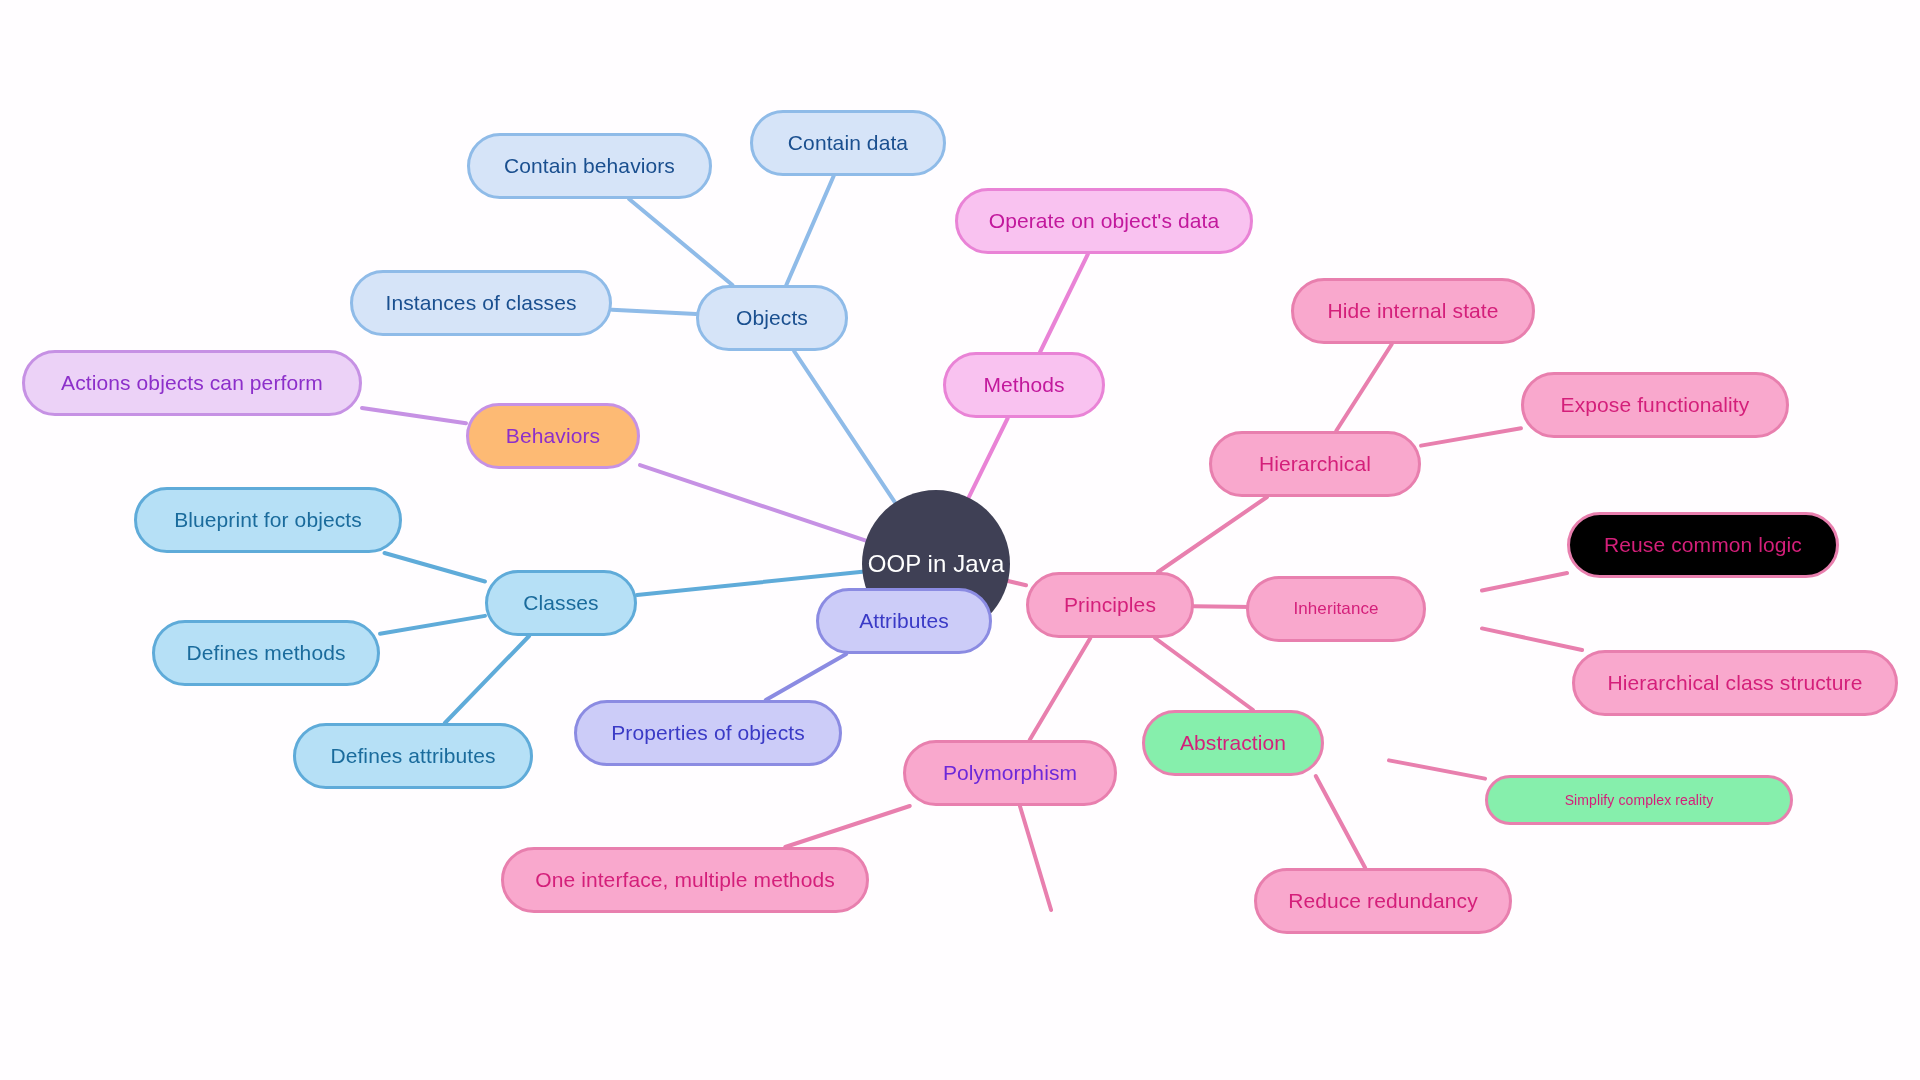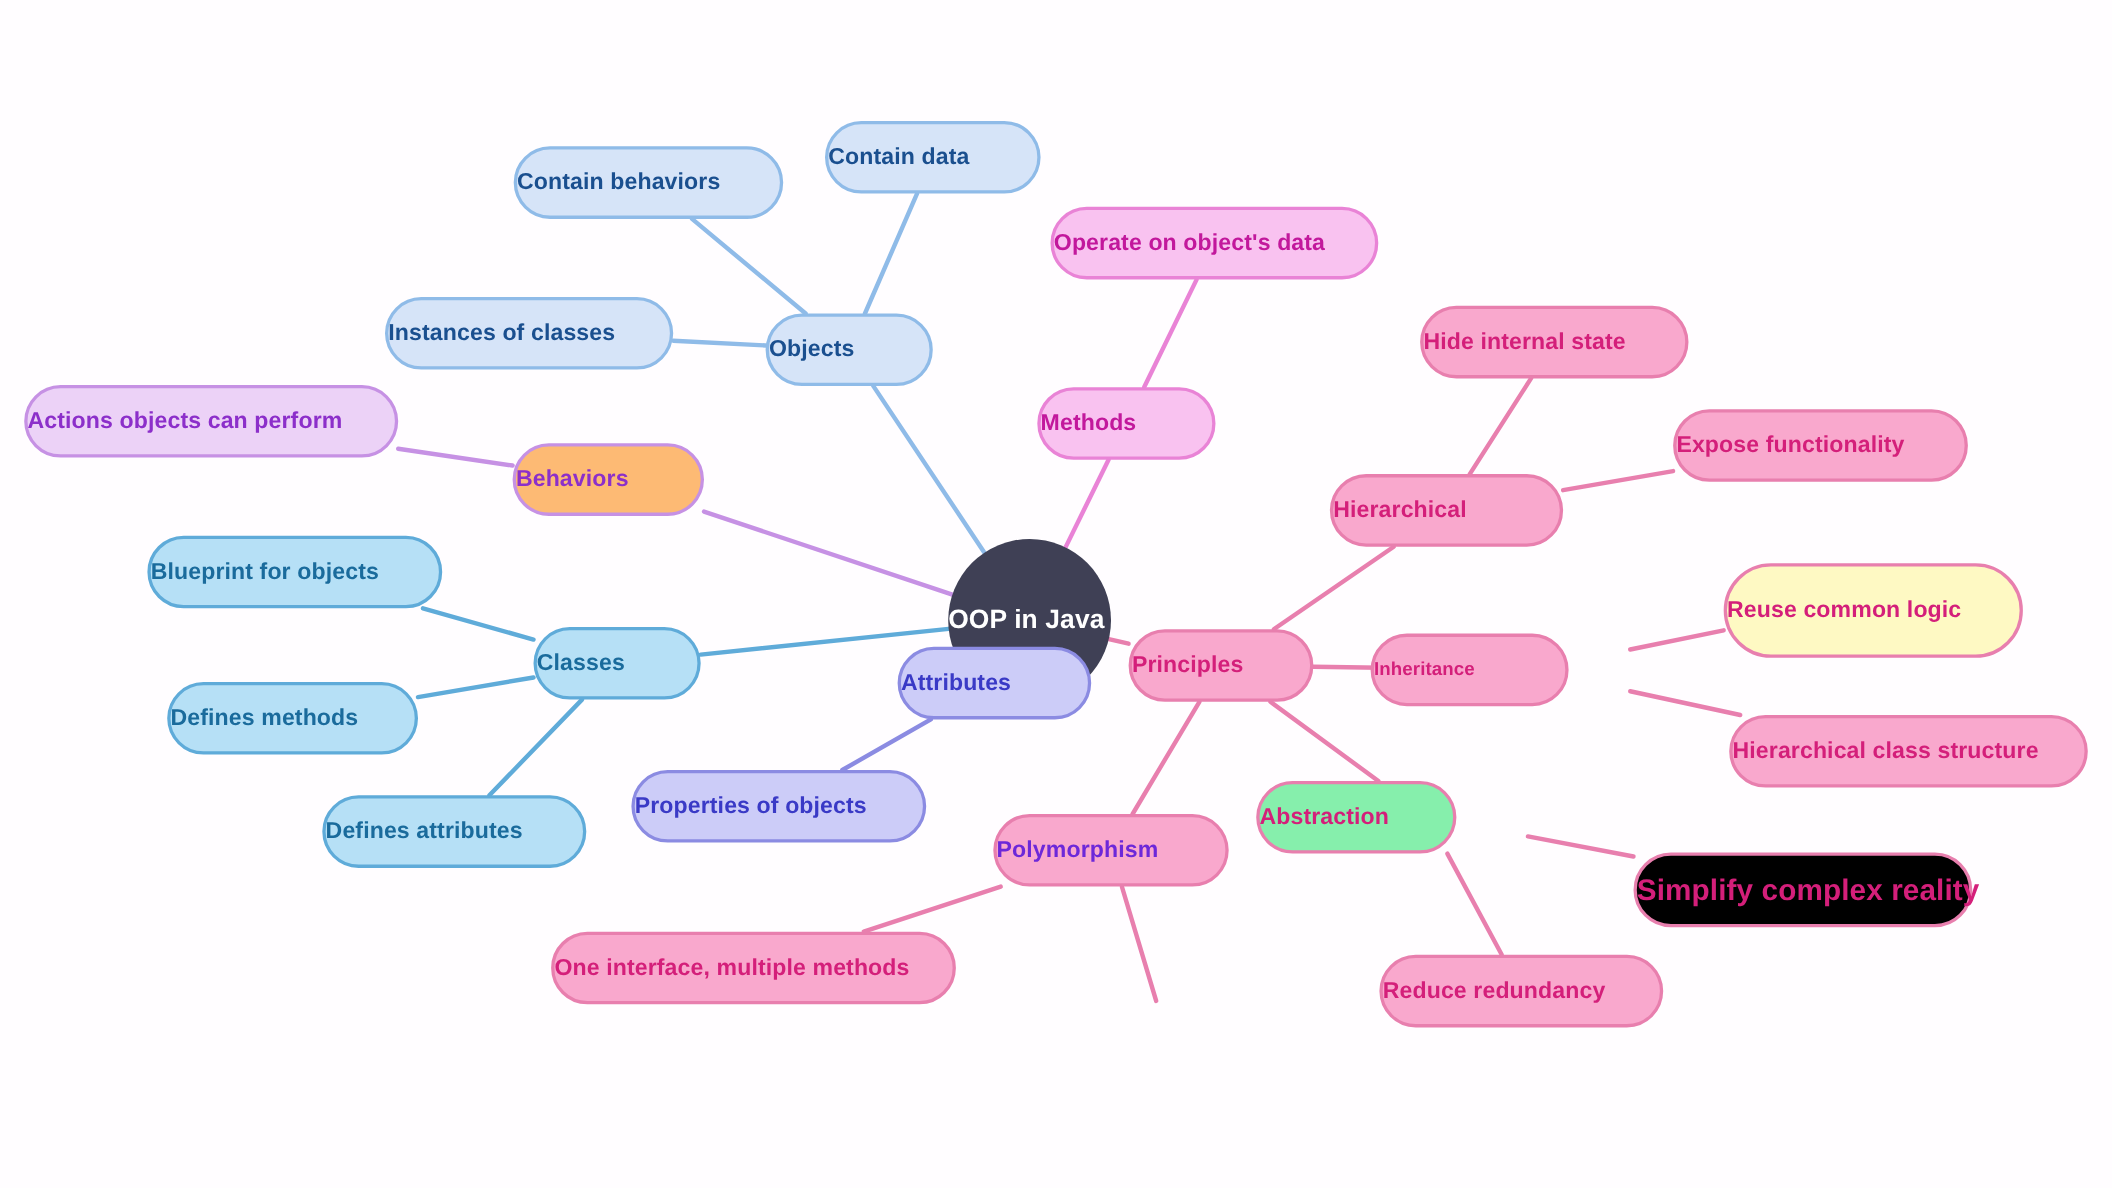--- a/index.html
+++ b/index.html
@@ -25,25 +25,25 @@
     top: 0;
     width: 1920px;
     height: 1080px;
     pointer-events: none;
   }
   .node {
     position: absolute;
     box-sizing: border-box;
     display: flex;
     align-items: center;
+    justify-content: center;
     white-space: nowrap;
     border-style: solid;
     border-width: 3px;
     letter-spacing: 0.1px;
-    font-weight: bold;
   }
   .node.pill {
     border-radius: 999px;
   }
   .node.root {
     border-radius: 50%;
     border-width: 0;
   }
 </style>
 </head>
@@ -132,30 +132,30 @@
     </div>
     <div class="node pill" style="left: 1291px; top: 278px; width: 244px; height: 66px; background: rgb(249, 168, 205); border-color: rgb(232, 127, 174); color: rgb(212, 31, 122); font-size: 21px;">
       <span>Hide internal state</span>
     </div>
     <div class="node pill" style="left: 1521px; top: 372px; width: 268px; height: 66px; background: rgb(249, 168, 205); border-color: rgb(232, 127, 174); color: rgb(212, 31, 122); font-size: 21px;">
       <span>Expose functionality</span>
     </div>
     <div class="node pill" style="left: 1246px; top: 576px; width: 180px; height: 66px; background: rgb(249, 168, 205); border-color: rgb(232, 127, 174); color: rgb(212, 31, 122); font-size: 17px;">
       <span>Inheritance</span>
     </div>
-    <div class="node pill" style="left: 1567px; top: 512px; width: 272px; height: 86px; background: #fef9c3; border-color: rgb(232, 127, 174); color: rgb(212, 31, 122); font-size: 21px;">
+    <div class="node pill" style="left: 1567px; top: 512px; width: 272px; height: 66px; background: #000000; border-color: rgb(232, 127, 174); color: rgb(212, 31, 122); font-size: 21px;">
       <span>Reuse common logic</span>
     </div>
     <div class="node pill" style="left: 1572px; top: 650px; width: 326px; height: 66px; background: rgb(249, 168, 205); border-color: rgb(232, 127, 174); color: rgb(212, 31, 122); font-size: 21px;">
       <span>Hierarchical class structure</span>
     </div>
     <div class="node pill" style="left: 1142px; top: 710px; width: 182px; height: 66px; background: #86efac; border-color: rgb(232, 127, 174); color: rgb(212, 31, 122); font-size: 21px;">
       <span>Abstraction</span>
     </div>
-    <div class="node pill" style="left: 1485px; top: 775px; width: 308px; height: 68px; background: #000000; border-color: rgb(232, 127, 174); color: rgb(212, 31, 122); font-size: 27px;">
+    <div class="node pill" style="left: 1485px; top: 775px; width: 308px; height: 50px; background: #86efac; border-color: rgb(232, 127, 174); color: rgb(212, 31, 122); font-size: 14px;">
       <span>Simplify complex reality</span>
     </div>
     <div class="node pill" style="left: 1254px; top: 868px; width: 258px; height: 66px; background: rgb(249, 168, 205); border-color: rgb(232, 127, 174); color: rgb(212, 31, 122); font-size: 21px;">
       <span>Reduce redundancy</span>
     </div>
     <div class="node pill" style="left: 903px; top: 740px; width: 214px; height: 66px; background: rgb(249, 168, 205); border-color: rgb(232, 127, 174); color: #6d28d9; font-size: 21px;">
       <span>Polymorphism</span>
     </div>
     <div class="node pill" style="left: 501px; top: 847px; width: 368px; height: 66px; background: rgb(249, 168, 205); border-color: rgb(232, 127, 174); color: rgb(212, 31, 122); font-size: 21px;">
       <span>One interface, multiple methods</span>

